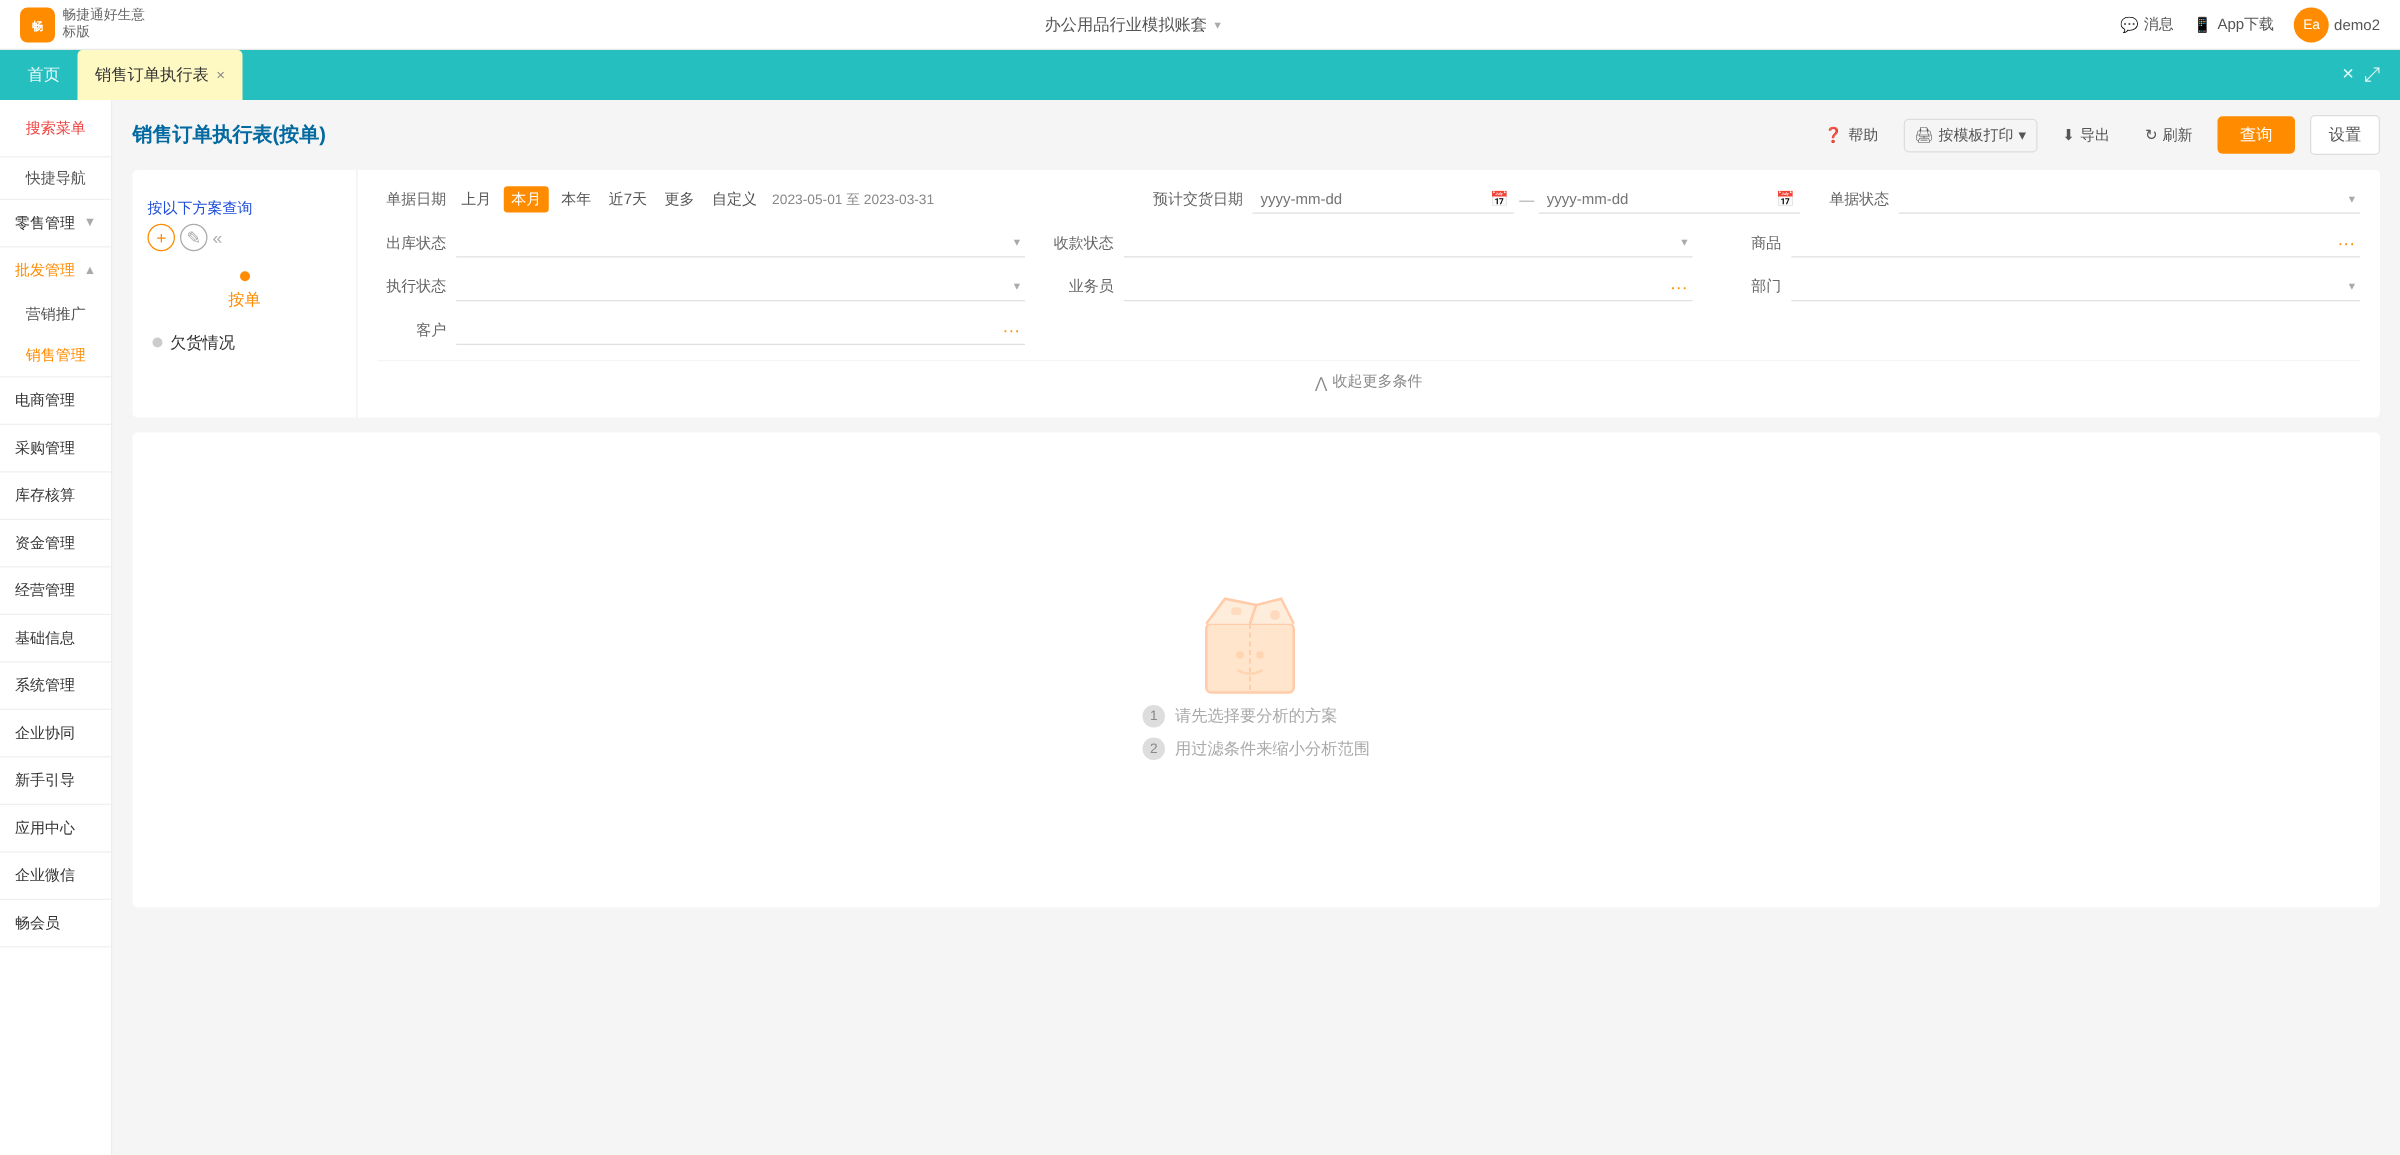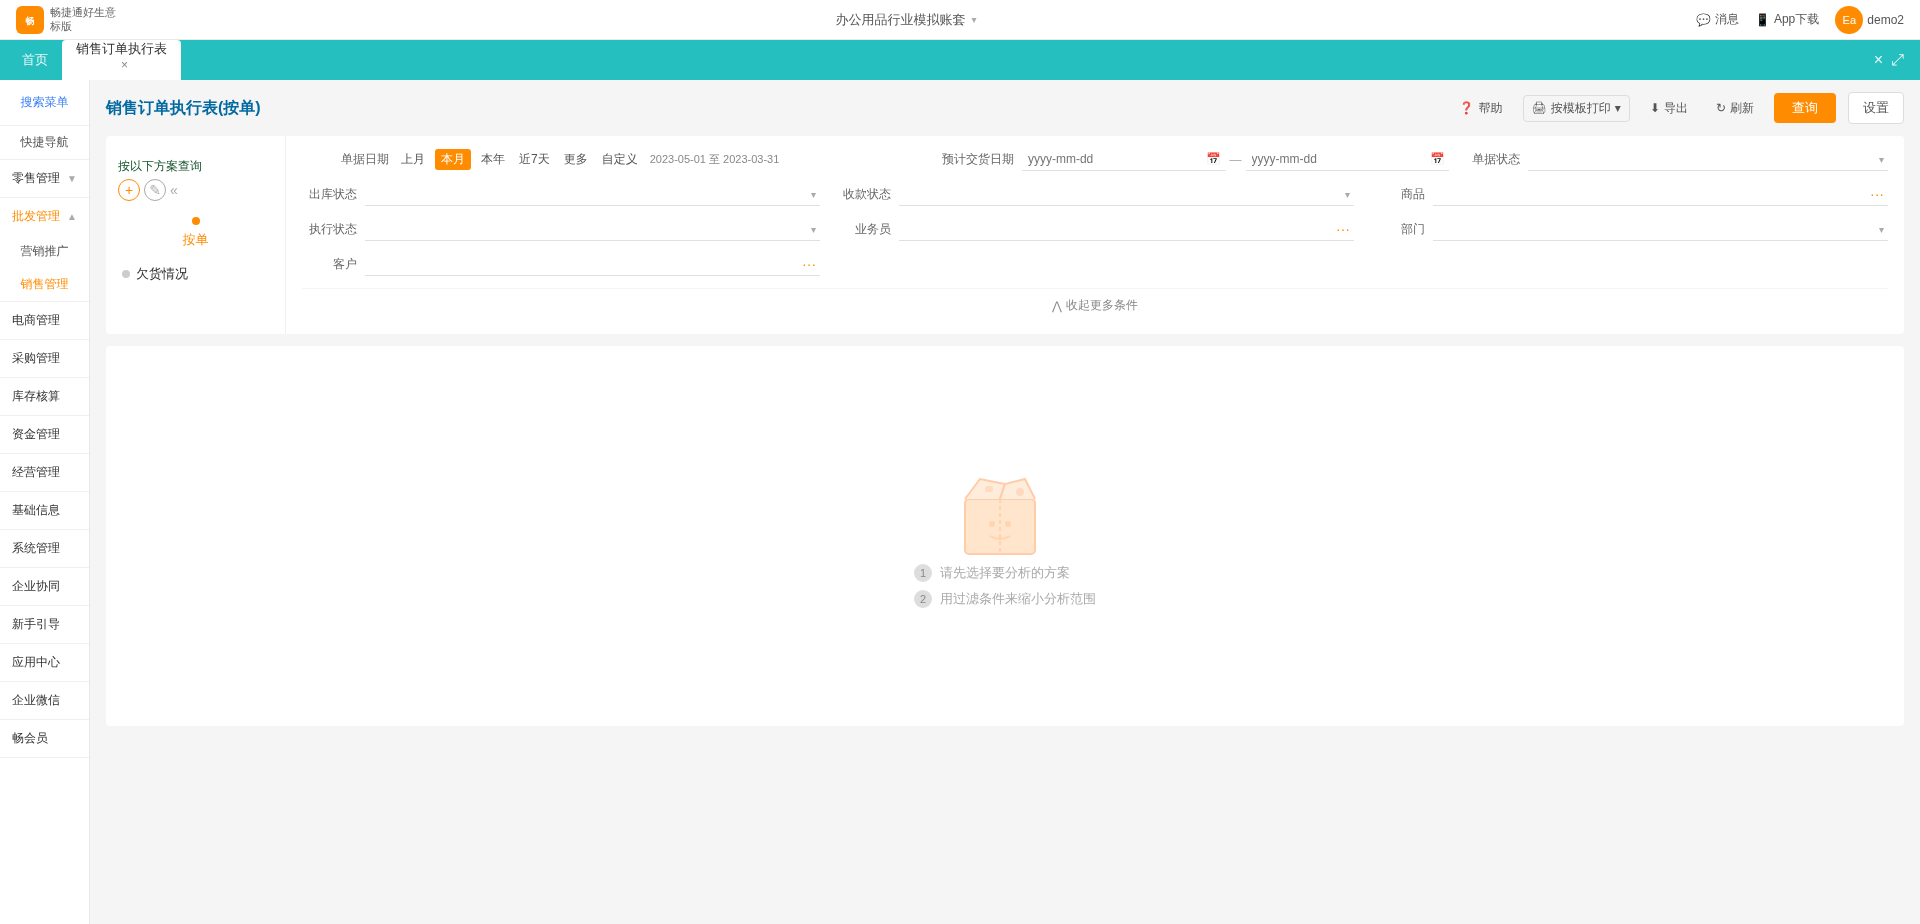--- a/index.html
+++ b/index.html
@@ -98,24 +98,23 @@
       padding: 0 14px;
       font-size: 13px;
       cursor: pointer;
       white-space: nowrap;
     }
     .tab-item.home {
       color: rgba(255,255,255,0.9);
       justify-content: center;
     }
     .tab-item.active {
-      background: #ffffff;
+      background: #fef9c3;
       color: #333;
       border-radius: 4px 4px 0 0;
-      flex-direction: column;
     }
     .tab-item .tab-close {
       margin-left: 6px;
       color: #888;
       font-size: 12px;
     }
     .tab-bar-actions {
       margin-left: auto;
       display: flex;
       align-items: center;
@@ -145,21 +144,21 @@
     }
     .sidebar-search {
       padding: 8px;
       border-bottom: 1px solid #f0f0f0;
     }
     .sidebar-search-btn {
       width: 100%;
       padding: 6px 0;
       background: none;
       border: none;
-      color: #3b82f6;
+      color: #ef4444;
       font-size: 12px;
       cursor: pointer;
     }
     .sidebar-nav-btn {
       padding: 8px 0;
       text-align: center;
       font-size: 12px;
       color: #555;
       cursor: pointer;
       border-bottom: 1px solid #f0f0f0;
@@ -571,42 +570,42 @@
         <button class="btn-primary">查询</button>
         <button class="btn-secondary">设置</button>
       </div>
     </div>
 
     <div class="filter-panel">
       <div class="filter-layout">
 
         <div class="filter-sidebar">
           <div style="display:flex; align-items:center; justify-content:space-between; padding: 10px 12px 4px;">
-            <span style="font-size:12px; color:#14532d;">按以下方案查询</span>
+            <span style="font-size:12px; color:#1d4ed8;">按以下方案查询</span>
           </div>
           <div class="filter-sidebar-actions">
             <div class="icon-btn">+</div>
             <div class="icon-btn grey">✎</div>
             <div class="collapse-btn">«</div>
           </div>
           <div class="filter-scheme-item active">
             <span class="dot"></span>
             <span>按单</span>
           </div>
           <div class="filter-scheme-item">
             <span class="dot-grey"></span>
             <span>欠货情况</span>
           </div>
         </div>
 
         <div class="filter-main">
 
           <div class="filter-row">
 
-            <div class="filter-field" style="flex:1.4;margin-left:32px;">
+            <div class="filter-field" style="flex:1.4;">
               <span class="filter-label">单据日期</span>
               <div class="date-tabs">
                 <span class="date-tab">上月</span>
                 <span class="date-tab active">本月</span>
                 <span class="date-tab">本年</span>
                 <span class="date-tab">近7天</span>
                 <span class="date-tab">更多</span>
                 <span class="date-tab">自定义</span>
               </div>
               <div style="font-size:11px; color:#888; white-space:nowrap;">2023-05-01 至 2023-03-31</div>

